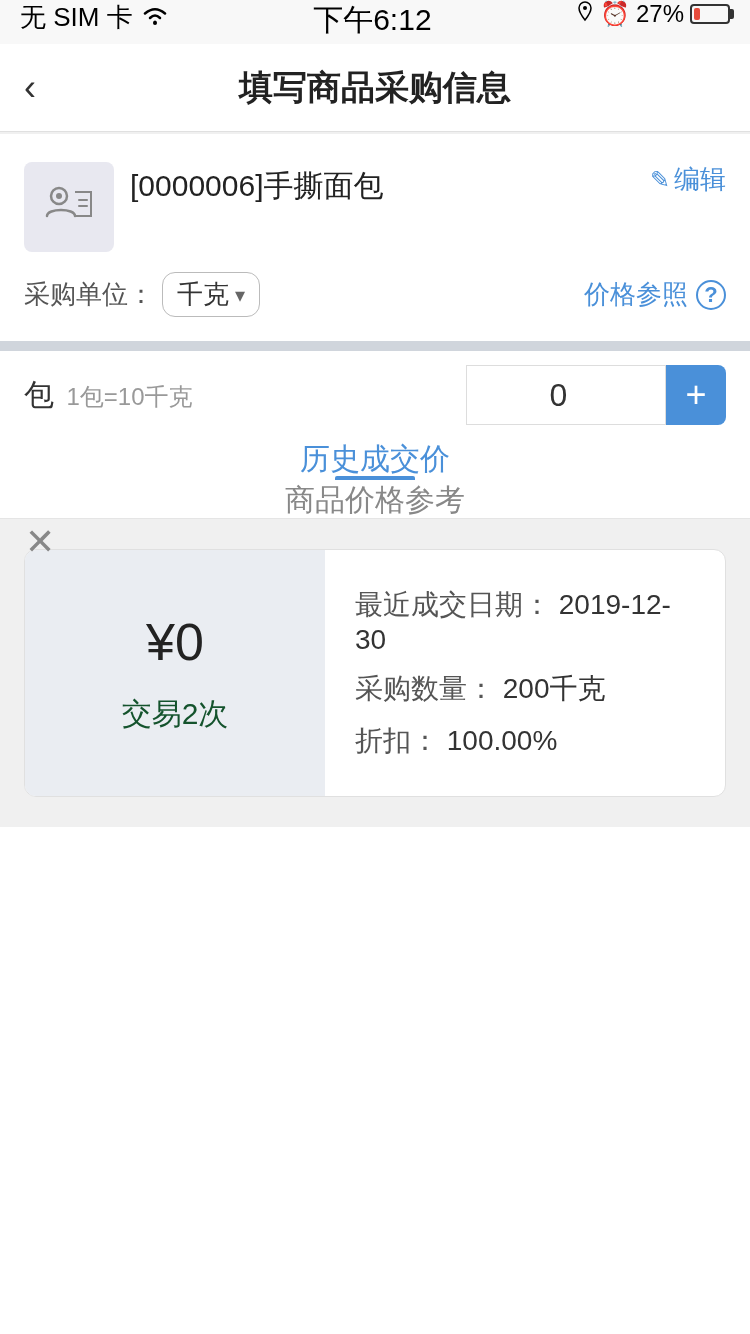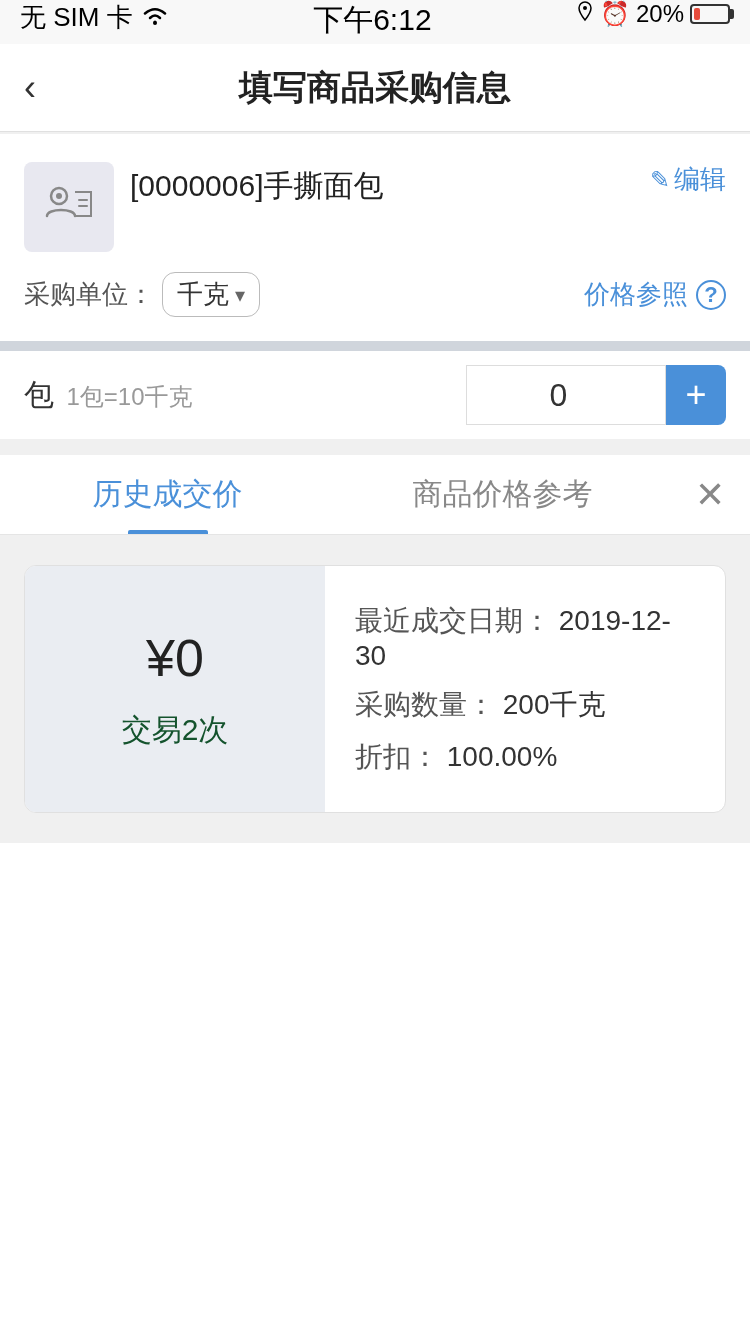--- a/index.html
+++ b/index.html
@@ -257,22 +257,23 @@
     }
 
     
     .tab-bar {
       width: 750px;
       background: #fff;
       border-bottom: 1px solid #e5e5e5;
       display: flex;
       align-items: stretch;
       height: 80px;
-      margin-top: 16px;
+      margin-top: 0;
       position: relative;
+      flex-direction: column;
     }
     .tab-item {
       flex: 1;
       display: flex;
       align-items: center;
       justify-content: center;
       font-size: 30px;
       color: #888;
       cursor: pointer;
       position: relative;
@@ -374,21 +375,21 @@
   </div>
   <div class="status-center">下午6:12</div>
   <div class="status-right">
     <span>
       <svg width="18" height="22" viewBox="0 0 18 22" fill="none">
         <path d="M9 2C5.7 2 3 4.7 3 8c0 4.5 6 12 6 12s6-7.5 6-12c0-3.3-2.7-6-6-6z" stroke="#000" stroke-width="1.5" fill="none"></path>
         <circle cx="9" cy="8" r="2" fill="#000"></circle>
       </svg>
     </span>
     <span>⏰</span>
-    <span>20%</span>
+    <span>27%</span>
     <span class="battery">
       <span class="battery-body">
           <span class="battery-fill"></span>
         </span>
     </span>
   </div>
 </div>
 
 <div class="nav-bar">
   <span class="nav-back">‹</span>

